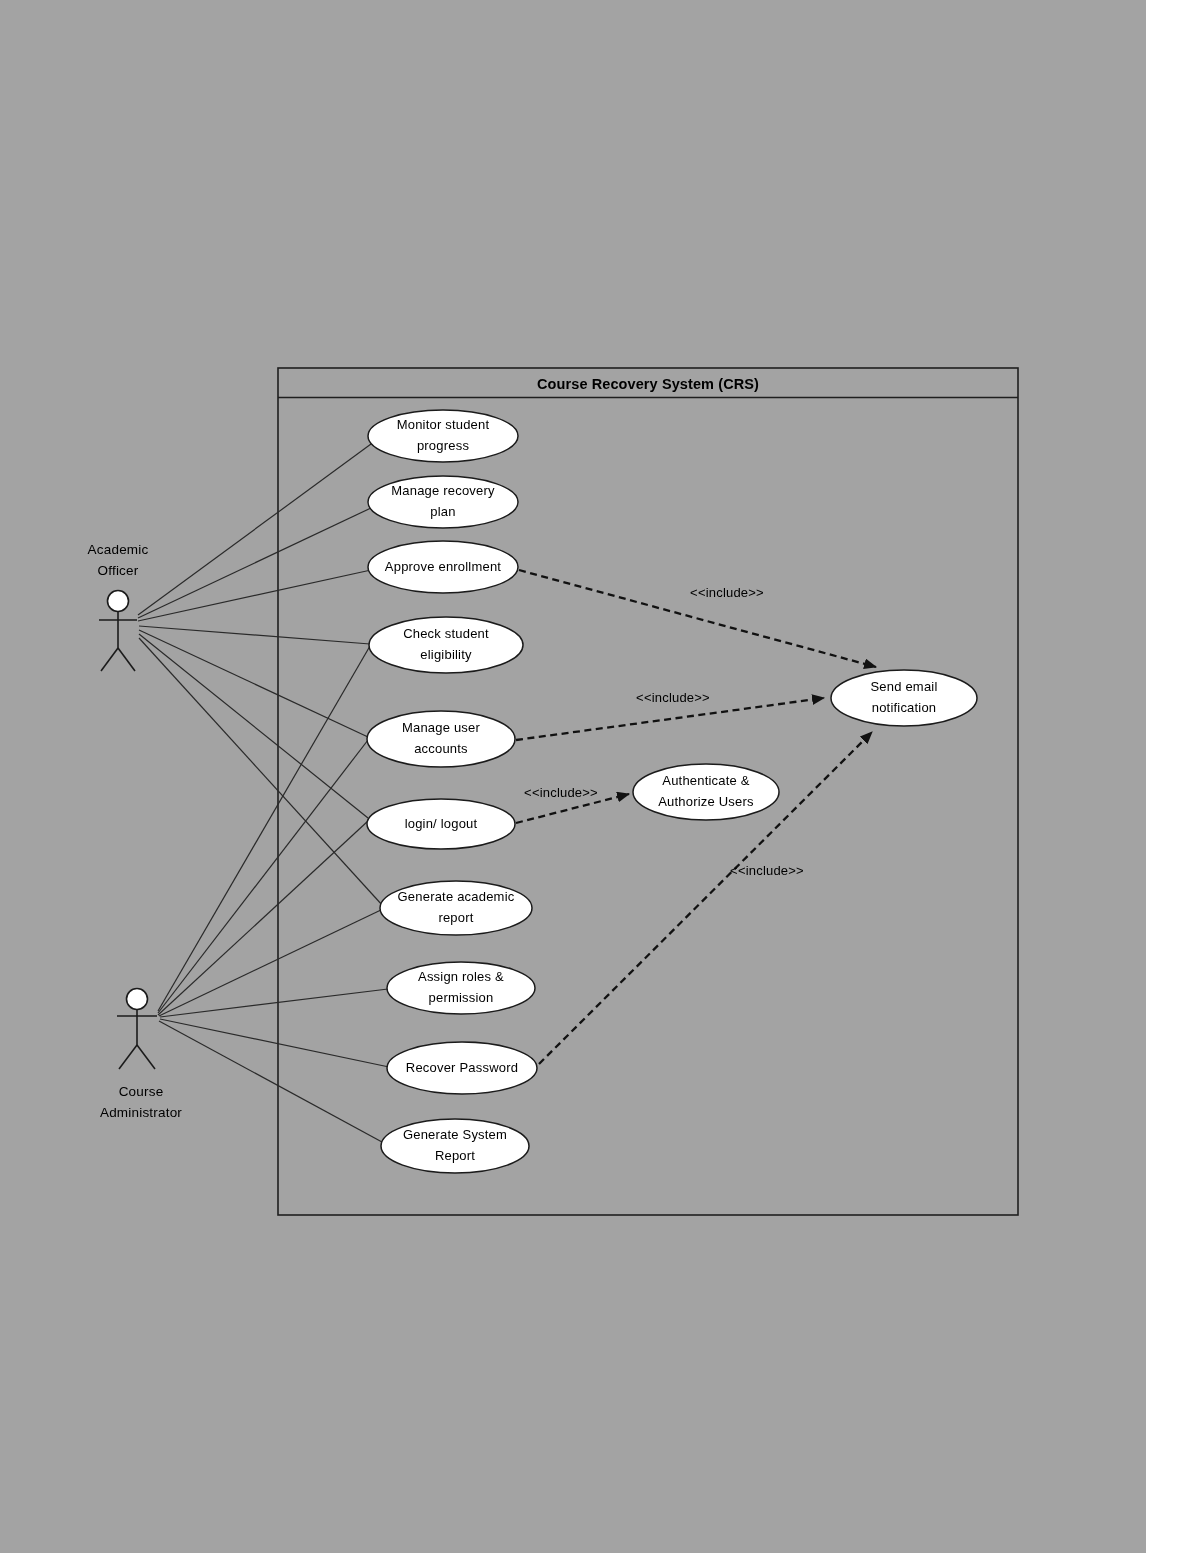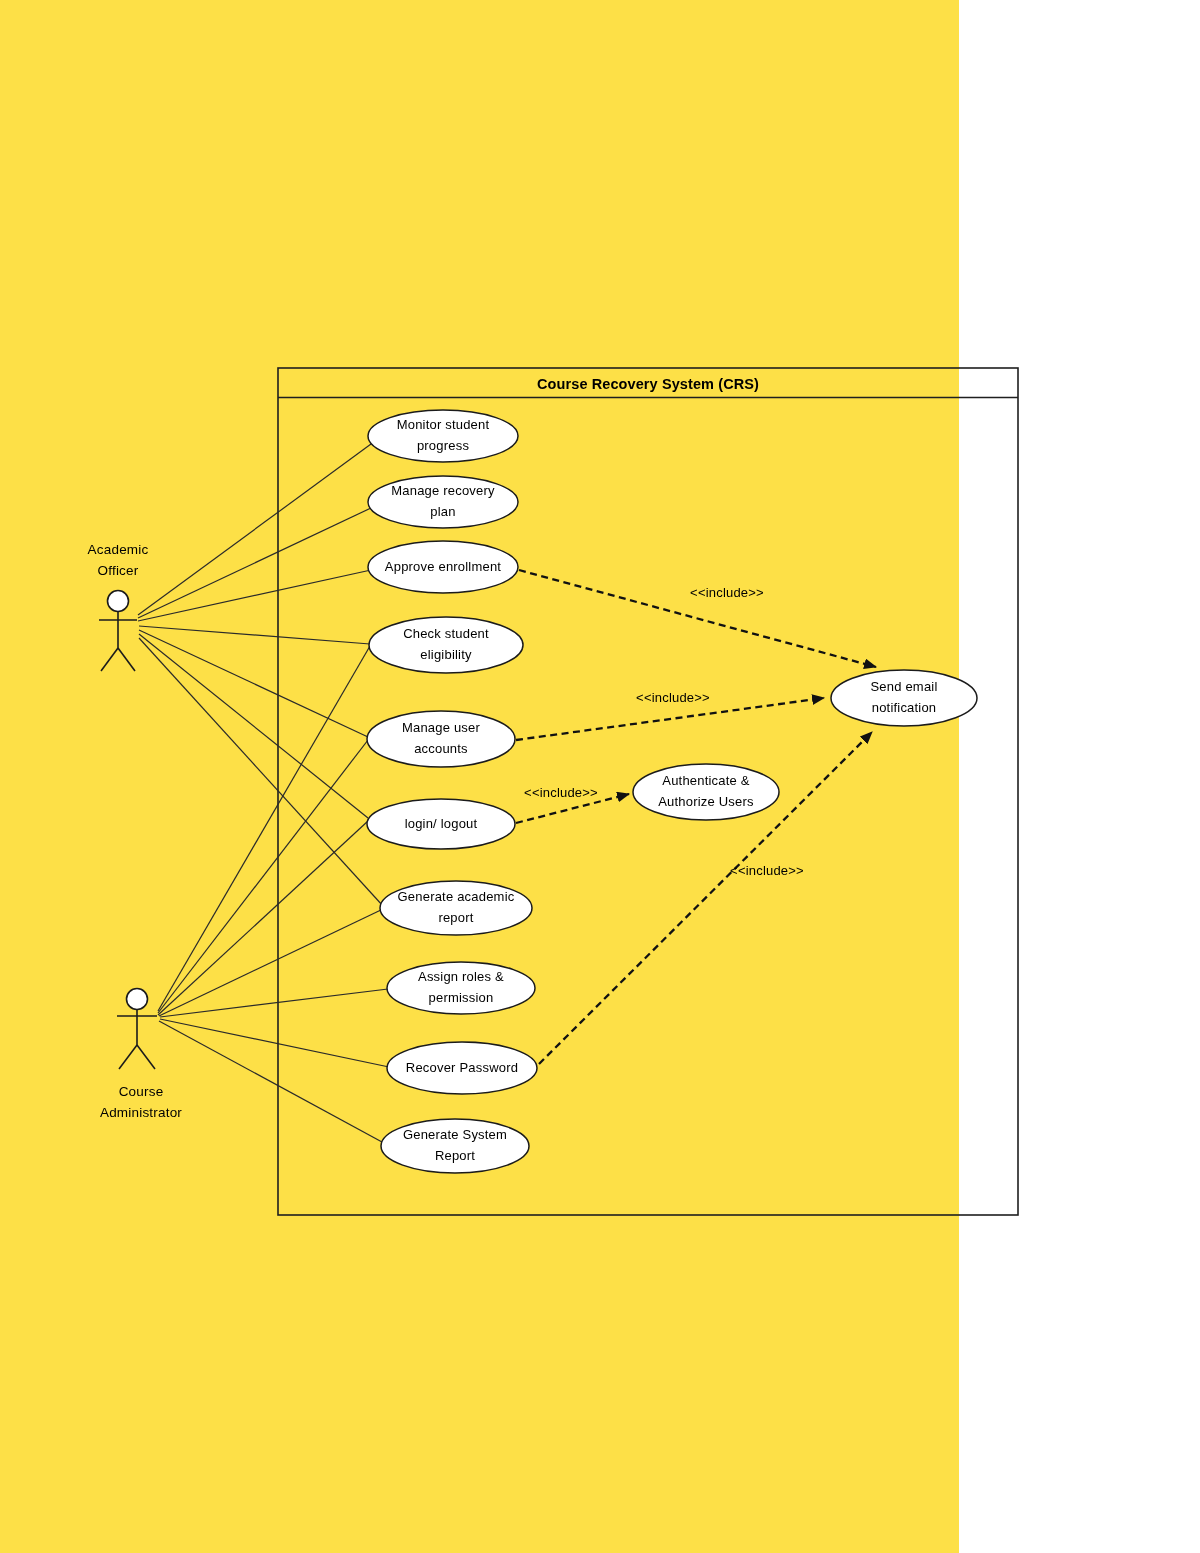--- a/index.html
+++ b/index.html
@@ -1,20 +1,20 @@
 <!DOCTYPE html>
 <html><head>
 <meta charset="utf-8">
 <style>
   html, body { margin: 0; padding: 0; background: #ffffff; }
   .canvas {
     position: relative;
-    width: 959px;
+    width: 1146px;
     height: 1553px;
-    background: #fde047;
+    background: #a3a3a3;
     font-family: "Liberation Sans", sans-serif;
   }
   svg text {
     fill: #000000;
     font-family: "Liberation Sans", sans-serif;
     font-size: 13px;
     letter-spacing: 0.2px;
   }
   svg text.title { font-size: 14.5px; font-weight: bold; letter-spacing: 0.1px; }
   svg text.actor-label { font-size: 13.5px; }

